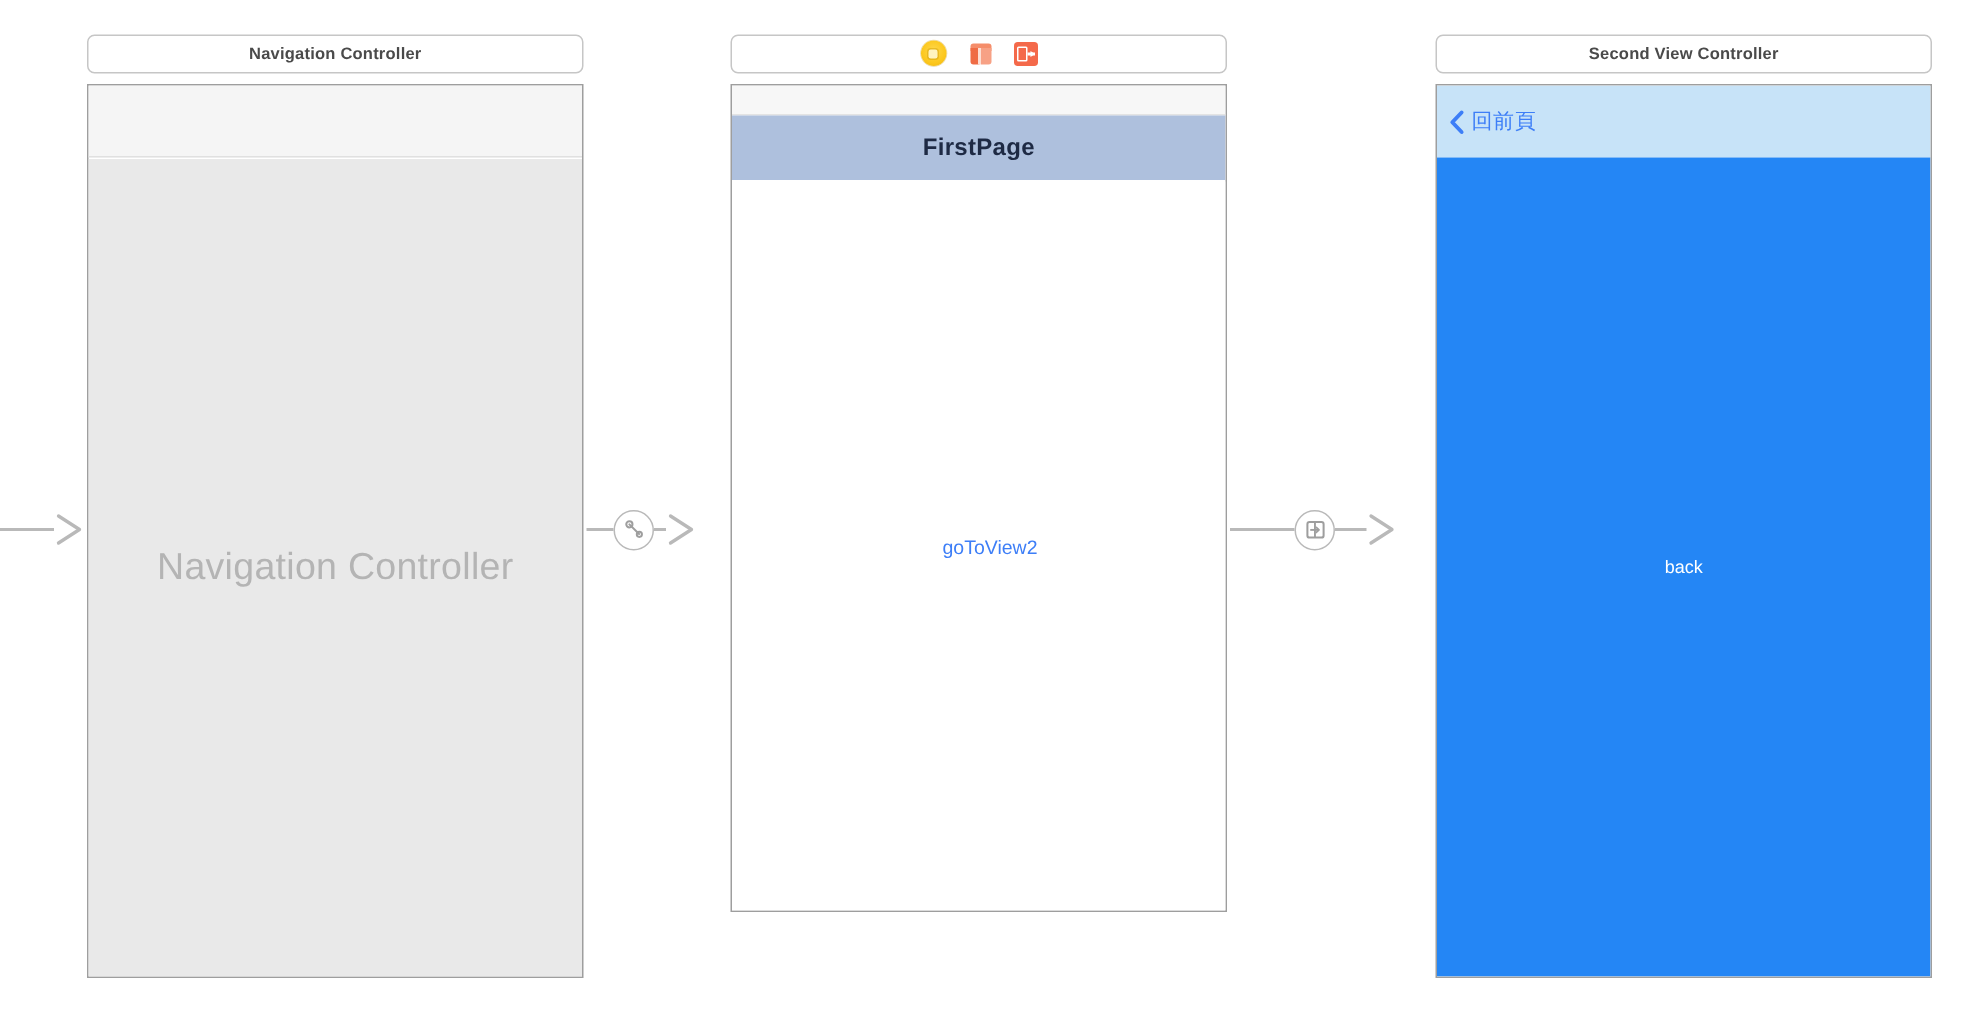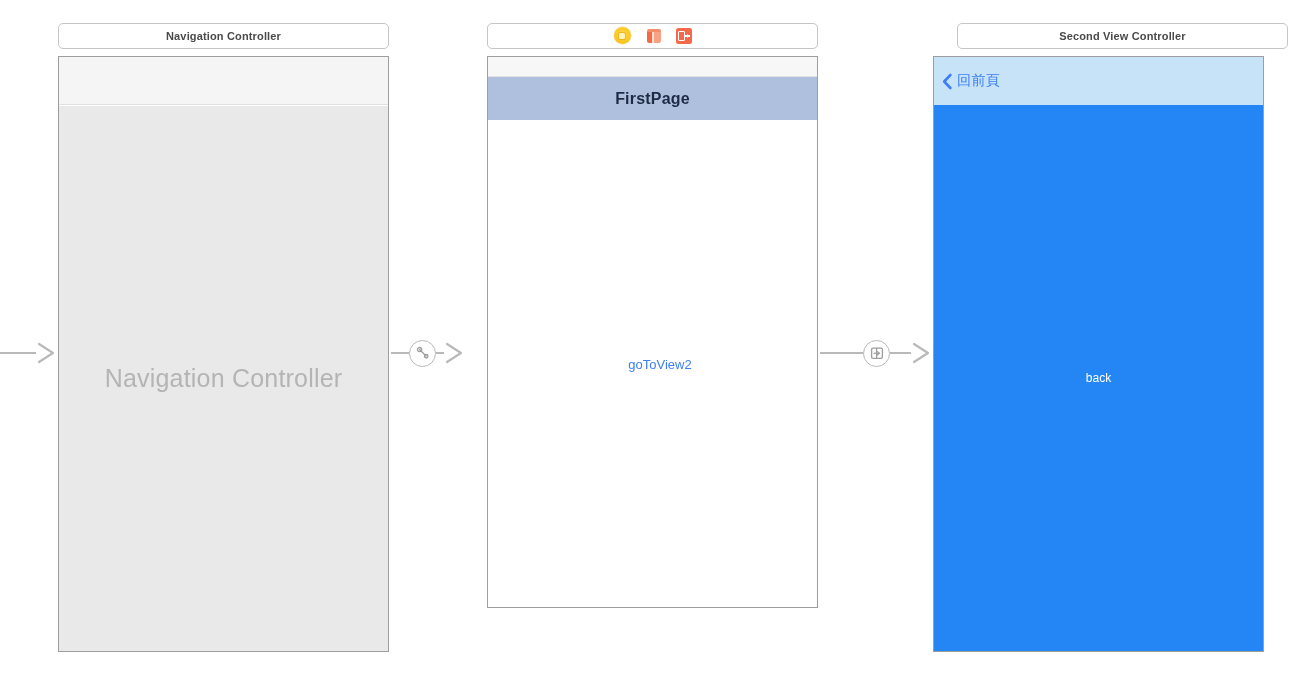--- a/index.html
+++ b/index.html
@@ -355,21 +355,21 @@
     <div class="conn-line" style="width:21px;"></div>
     <svg class="conn-arrow" viewBox="0 0 22 30">
       <polyline points="3,6 17,15 3,24" fill="none" stroke="#b9b9b9" stroke-width="2.2" stroke-linecap="round" stroke-linejoin="round"></polyline>
     </svg>
   </div>
 
   <div class="scene-title" style="left:957px; top:23px; width:331px;justify-content:center;">
     <span>Second View Controller</span>
   </div>
 
-  <div class="device" style="left:933px; top:56px; width:331px; height:596px;">
+  <div class="device" style="left:957px; top:56px; width:331px; height:596px;">
     <div class="navbar-second">
       <span class="back-button">
         <svg class="back-chevron" viewBox="0 0 11 17">
           <polyline points="8.4,2 2.2,8.5 8.4,15" fill="none" stroke="#3d7ef7" stroke-width="2.6" stroke-linecap="round" stroke-linejoin="round"></polyline>
         </svg>
         <span class="back-label">回前頁</span>
       </span>
     </div>
     <div class="content-blue">
       <span class="white-label">back</span>

